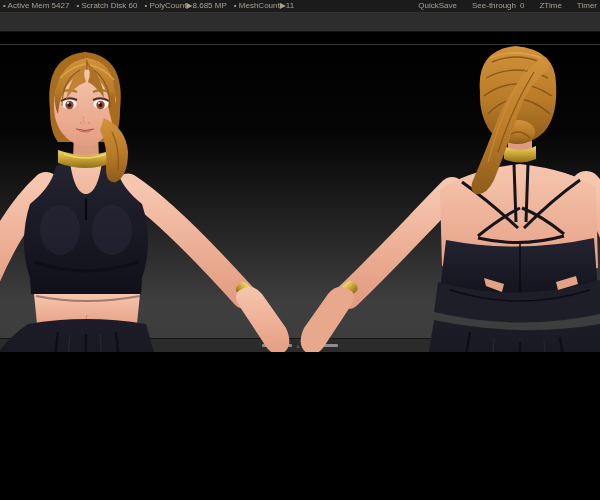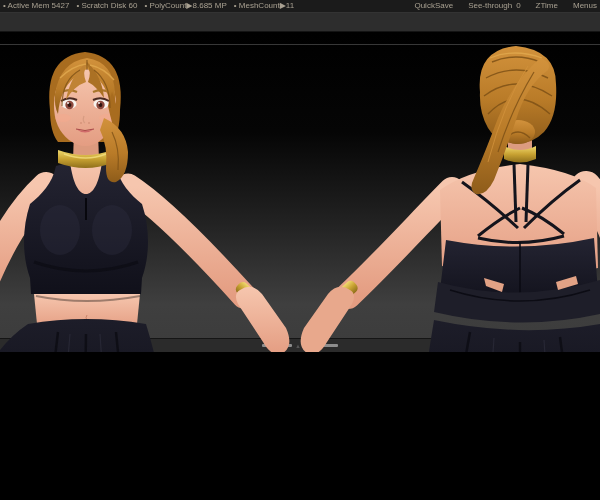--- a/index.html
+++ b/index.html
@@ -52,21 +52,21 @@
       <span>• PolyCount▶8.685 MP</span>
       <span>• MeshCount▶11</span>
     </div>
     <div class="stats-right">
       <span class="mini-btn">QuickSave</span>
       <span class="mini-btn see-wrap">
         <span>See-through</span><span class="val">0</span>
         
       </span>
       <span class="mini-btn">ZTime</span>
-      <span class="mini-btn">Menus</span>
+      <span class="mini-btn">Timer</span>
     </div>
   </div>
 
   <div class="toolbar"></div>
 
   <div class="viewport">
     <div class="doc-line-top"></div>
 
     <svg class="render" width="600" height="454" viewBox="0 0 600 454" xmlns="http://www.w3.org/2000/svg">
       <defs>

